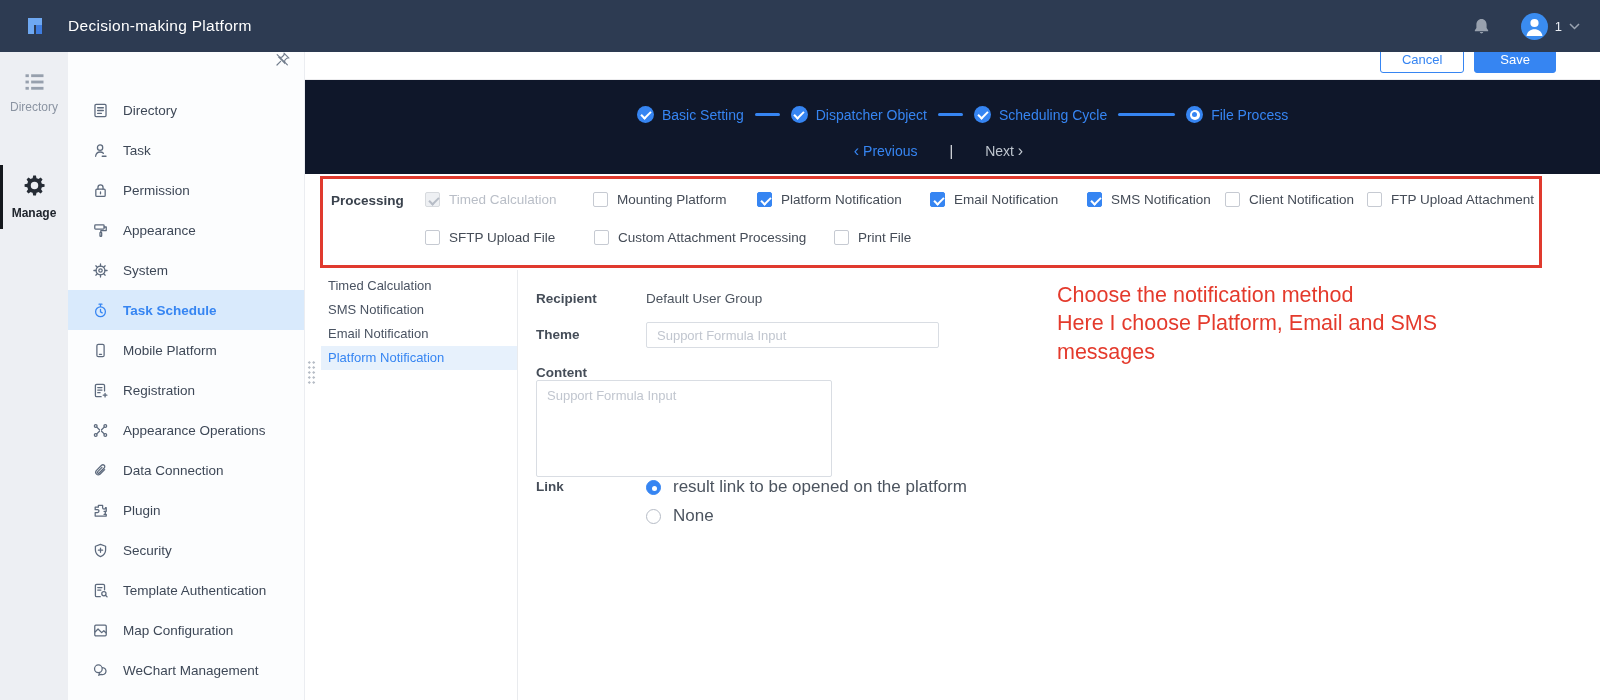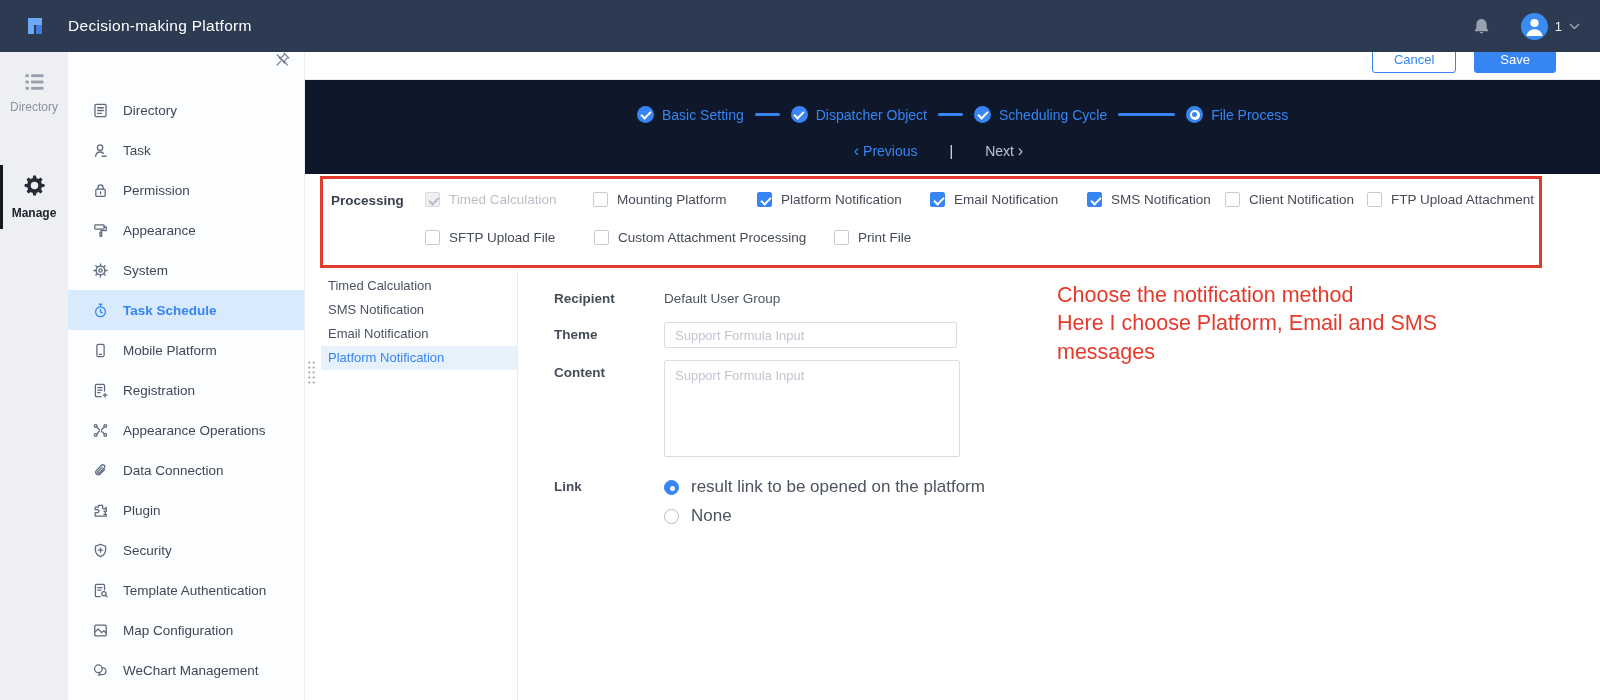--- a/index.html
+++ b/index.html
@@ -37,21 +37,21 @@
   .menu { margin-top:50px; }
   .side-item { height:40px; display:flex; align-items:center; padding-left:24px; gap:14px;
     font-size:13.5px; color:#3e4857; cursor:pointer; white-space:nowrap; }
   .side-item svg { flex:none; stroke:#5d6a7d; }
   .side-item.active { background:#d9eafc; color:#3685f2; font-weight:bold; }
   .side-item.active svg { stroke:#3685f2; }
 
   
   .main { position:absolute; left:305px; top:40px; width:1295px; height:660px; background:#fff; }
   .toolbar { height:40px; background:#fff; border-bottom:1px solid #ececee; display:flex;
-    align-items:center; justify-content:flex-end; padding-right:44px; gap:18px; }
+    align-items:center; justify-content:flex-end; padding-right:44px; gap:10px; }
   .btn { height:27px; display:flex; align-items:center; justify-content:center; font-size:13px;
     border-radius:3px; border:1px solid #3685f2; cursor:pointer; padding:0 21px; }
   .btn.cancel { background:#fff; color:#3685f2; }
   .btn.save { background:#3685f2; color:#fff; padding:0 25px; }
 
   .band { height:94px; background:#0f172a; position:relative; }
   .stepper { position:absolute; left:332px; top:26px; display:flex; align-items:center; }
   .step { display:flex; align-items:center; gap:8px; cursor:pointer; }
   .dot { width:17px; height:17px; border-radius:50%; background:#3685f2; position:relative; flex:none; }
   .dot.done::after { content:''; position:absolute; left:5.5px; top:3px; width:4px; height:8px;
@@ -94,26 +94,26 @@
   
   .sublist { position:absolute; left:16px; top:100px; width:196px; }
   .subitem { height:24px; line-height:24px; padding-left:7px; font-size:13px; color:#4a5362;
     cursor:pointer; white-space:nowrap; }
   .subitem.active { background:#e7f1fc; color:#3685f2; }
   .vdivider { position:absolute; left:212px; top:96px; bottom:0; width:1px; background:#e9ebee; }
   .drag { position:absolute; left:2px; top:186px; width:9px; height:24px; cursor:grab;
     background-image:radial-gradient(#b6bcc5 1px, transparent 1.3px); background-size:4.5px 5px; }
 
   
-  .frow { position:absolute; display:flex; align-items:flex-start;margin-left:18px; }
+  .frow { position:absolute; display:flex; align-items:flex-start; }
   .flabel { width:110px; font-size:13.5px; font-weight:bold; color:#454d58; padding-top:5px; flex:none; }
   .fvalue { font-size:13.5px; color:#4c545f; padding-top:5px; }
   .row-recipient { left:231px; top:112px; }
   .row-theme { left:231px; top:148px; }
-  .row-content { left:231px; top:186px; }
+  .row-content { left:231px; top:186px;flex-direction:column; }
   .row-link { left:231px; top:300px; }
   .tinput { width:293px; height:26px; border:1px solid #d9dde3; border-radius:2px; padding:0 10px;
     font-size:13px; color:#333; font-family:inherit; outline:none; background:#fff; }
   .tarea { width:296px; height:97px; border:1px solid #d9dde3; border-radius:2px; padding:7px 10px;
     font-size:13px; color:#333; font-family:inherit; outline:none; resize:none; background:#fff; }
   .tinput::placeholder,.tarea::placeholder { color:#c1c6cf; }
   .radio-col { display:flex; flex-direction:column; gap:9px; padding-top:3px; }
   .radio-row { display:flex; align-items:center; gap:12px; cursor:pointer; }
   .radio { width:15px; height:15px; border-radius:50%; border:1px solid #b6bcc6; background:#fff;
     position:relative; flex:none; }

